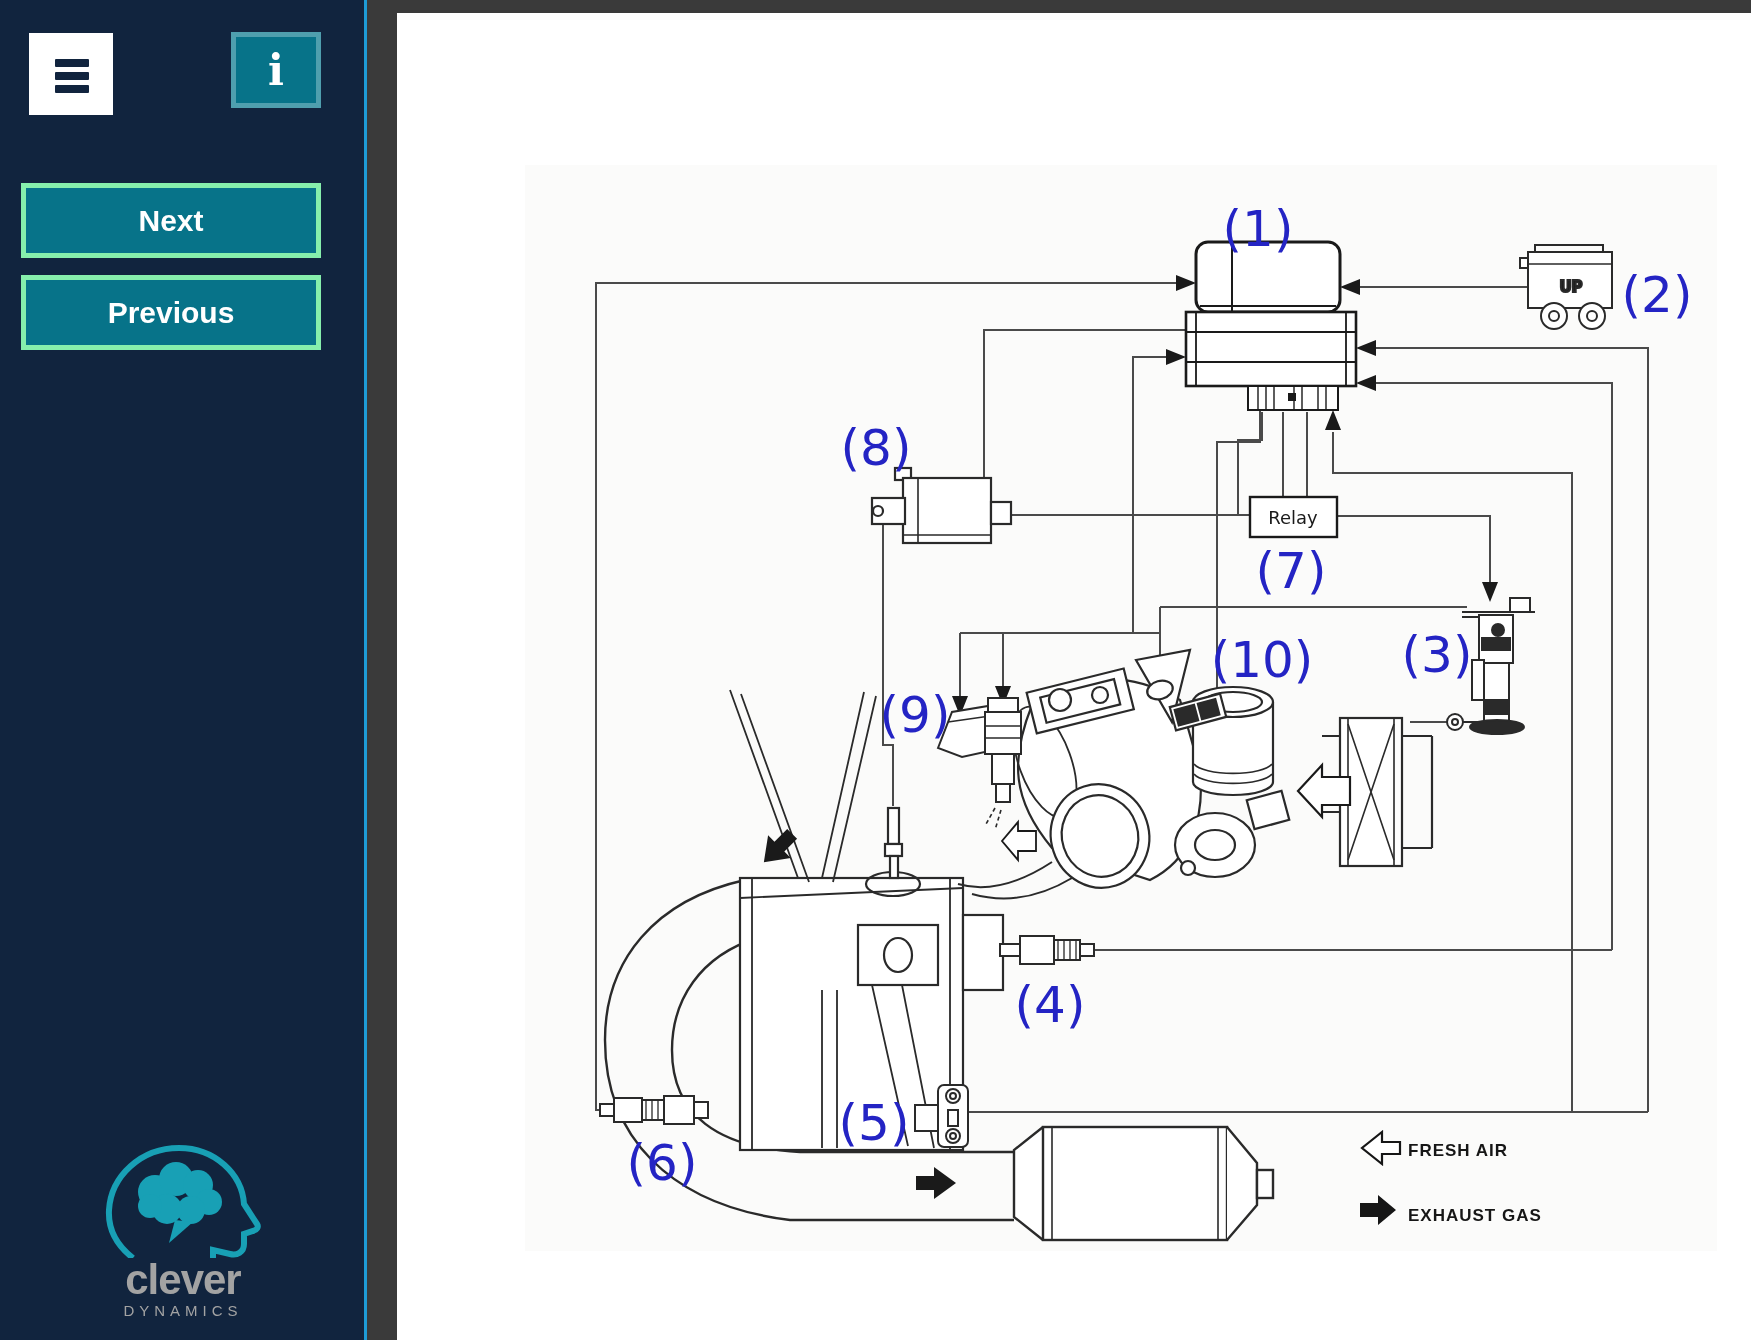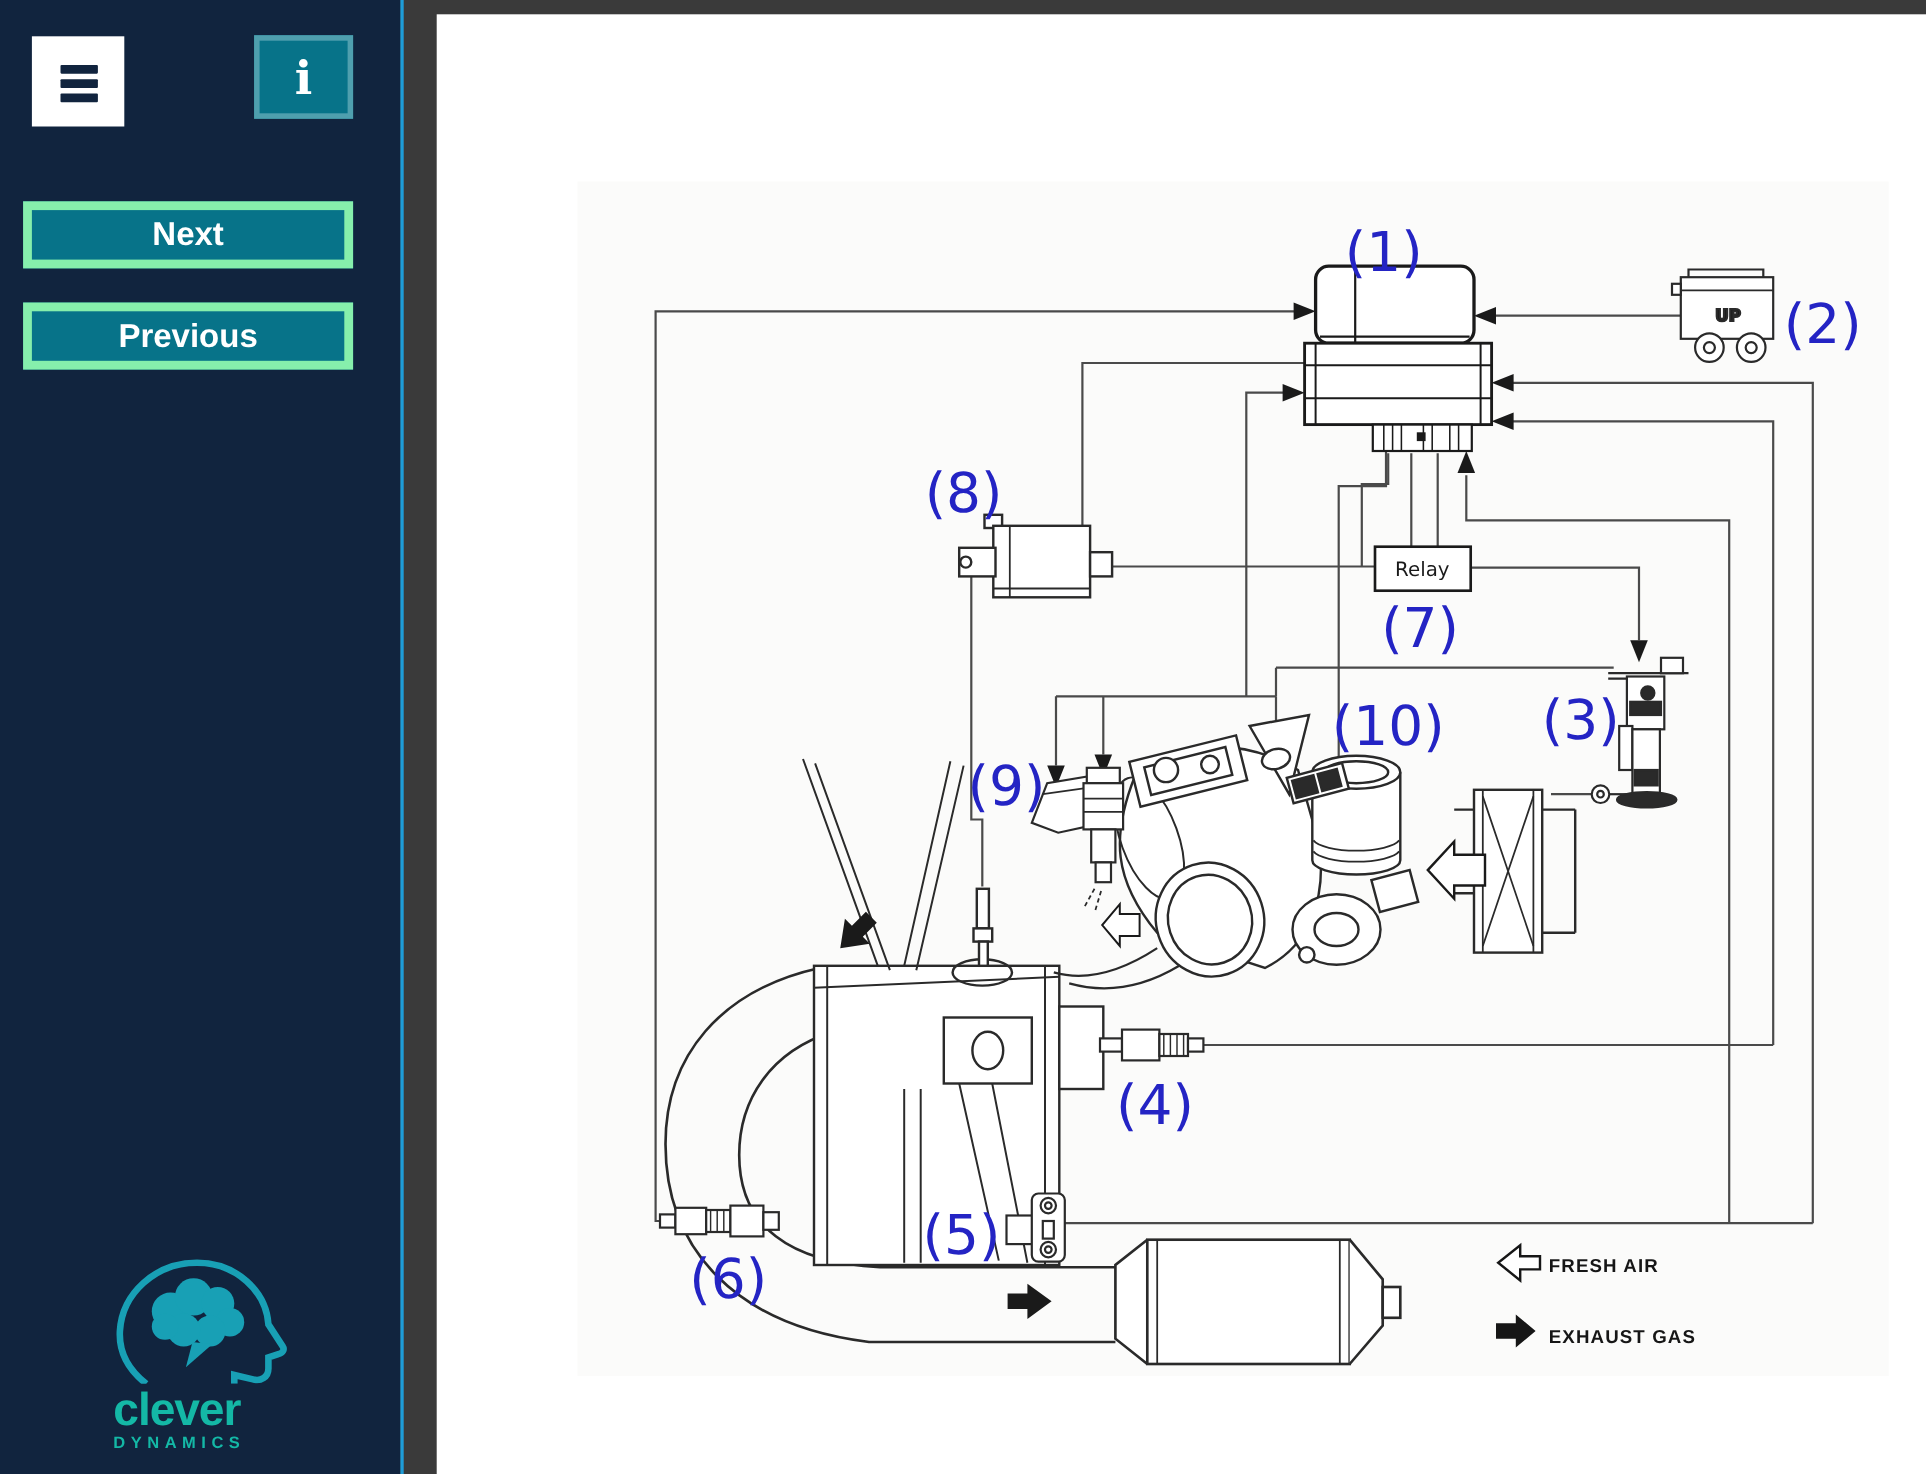--- a/index.html
+++ b/index.html
@@ -7,27 +7,27 @@
   .abs{position:absolute;}
   
   #sidebar{left:0;top:0;width:364px;height:1340px;background:#11243e;}
   #accent-line{left:364px;top:0;width:3px;height:1340px;background:#1e9cd7;}
   #menu-btn{left:29px;top:33px;width:84px;height:82px;background:#ffffff;cursor:pointer;}
   .hbar{position:absolute;left:26px;width:34px;height:8px;background:#11243e;border-radius:1px;}
   #info-btn{left:231px;top:32px;width:90px;height:76px;background:#077389;
     border:5px solid #4f9fae;box-sizing:border-box;color:#fff;
     font-family:"DejaVu Serif",serif;font-weight:bold;font-size:42px;
     display:flex;align-items:center;justify-content:center;cursor:pointer;}
-  .nav-btn{left:21px;width:300px;height:61px;background:#077389;
-    border:8px solid #86efac;box-sizing:border-box;color:#ffffff;
+  .nav-btn{left:21px;width:300px;height:75px;background:#077389;
+    border:5px solid #86efac;box-sizing:border-box;color:#ffffff;
     font-weight:bold;font-size:30px;display:flex;align-items:center;
     justify-content:center;cursor:pointer;white-space:nowrap;}
-  #logo{left:103px;top:1140px;width:160px;text-align:left;color:#14b8a6;}
+  #logo{left:103px;top:1140px;width:160px;text-align:center;color:#a3a3a3;}
   #logo-brand{font-size:42px;font-weight:bold;letter-spacing:-1px;line-height:36px;}
-  #logo-sub{font-size:15px;font-weight:bold;letter-spacing:5px;margin-top:4px;}
+  #logo-sub{font-size:15px;font-weight:normal;letter-spacing:5px;margin-top:4px;}
   
   #page{left:397px;top:13px;width:1354px;height:1327px;background:#ffffff;}
   #diagram-svg{position:absolute;left:0;top:0;width:1354px;height:1327px;}
   text.callout{font-family:"DejaVu Sans",sans-serif;font-size:50px;fill:#2424c4;}
   text.small-black{font-family:"DejaVu Sans",sans-serif;font-size:18px;fill:#1a1a1a;}
   text.tiny-bold{font-family:"DejaVu Sans",sans-serif;font-size:15px;font-weight:bold;fill:#1a1a1a;}
   text.legend{font-family:"Liberation Sans",sans-serif;font-size:17px;font-weight:bold;
     letter-spacing:1px;fill:#161616;}
 </style>
 </head>

